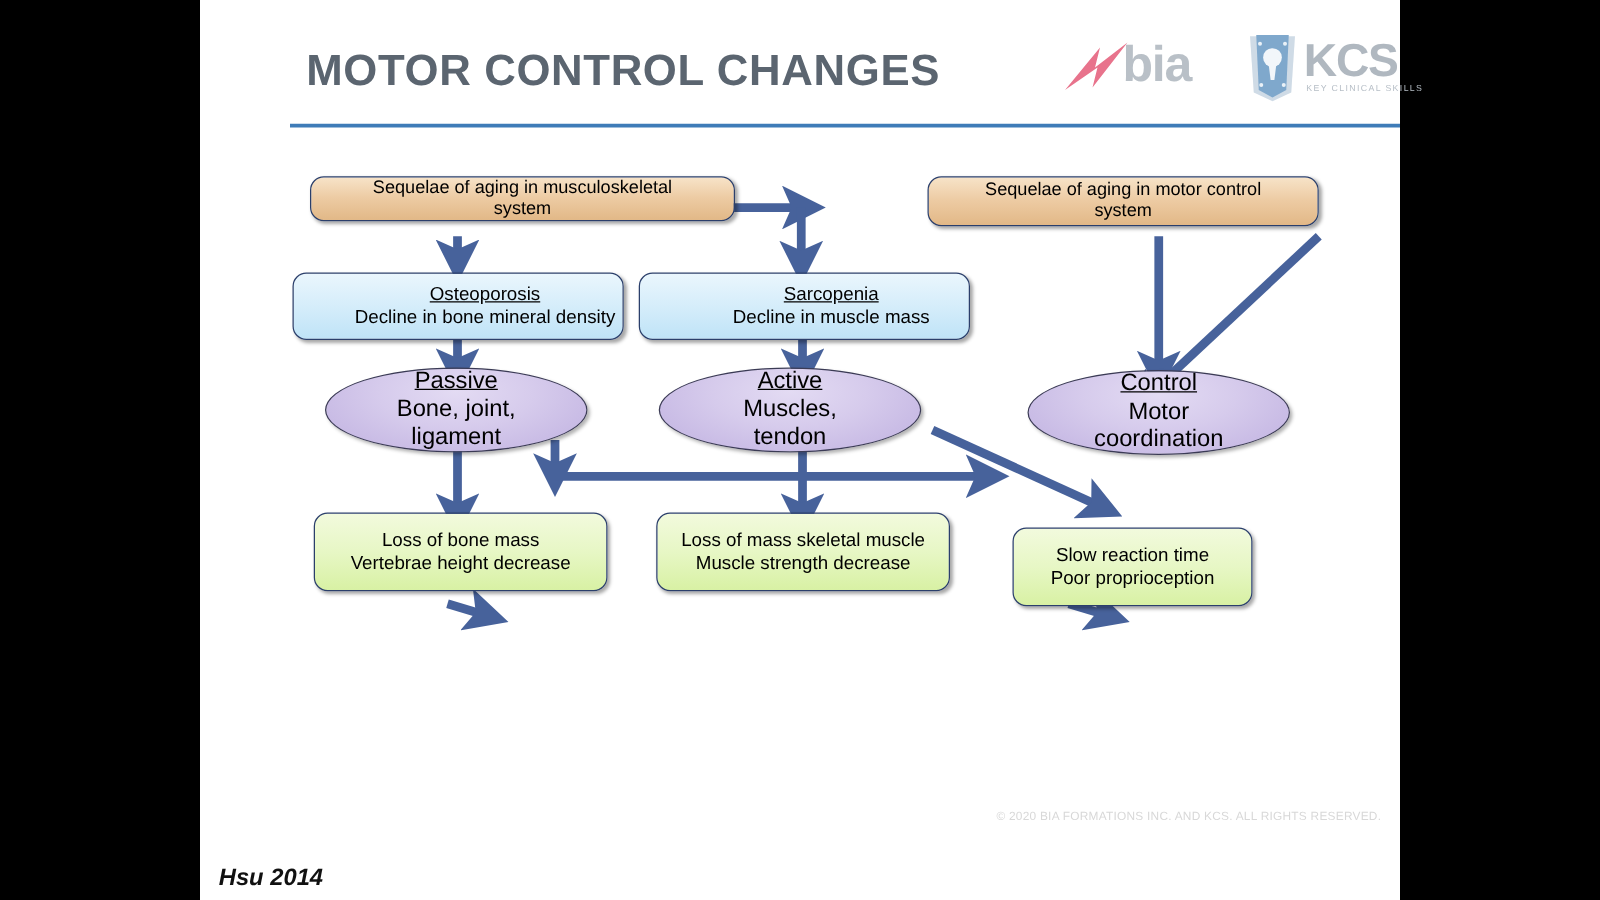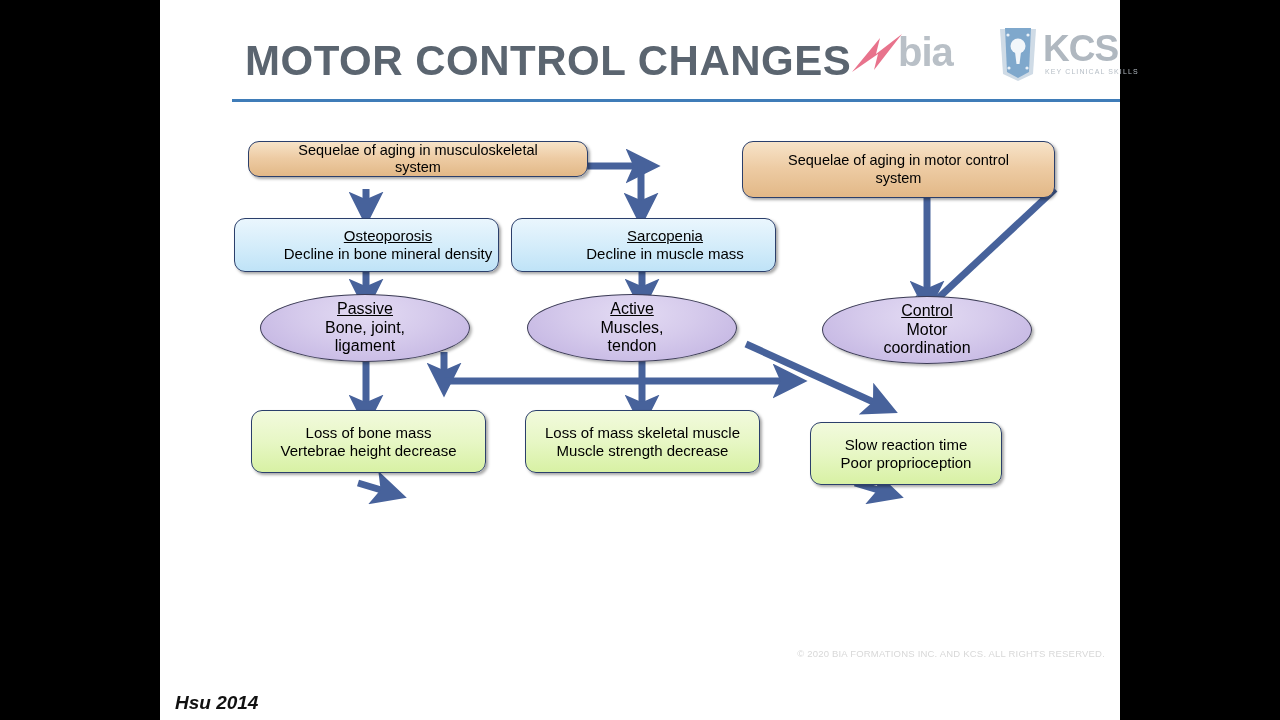--- a/index.html
+++ b/index.html
@@ -3,21 +3,21 @@
 <meta charset="utf-8">
 <style>
   html,body{margin:0;padding:0;background:#000;}
   body{width:1280px;height:720px;overflow:hidden;font-family:"Liberation Sans",sans-serif;}
   #stage{position:relative;width:1280px;height:720px;background:#000;}
   #slide{position:absolute;left:160px;top:0;width:960px;height:720px;background:#ffffff;}
 
   
   #title{
     position:absolute;left:85px;top:37px;
-    font-size:42px;font-weight:bold;letter-spacing:.5px;
+    font-size:35px;font-weight:bold;letter-spacing:.5px;
     color:#5b6570;font-family:"Liberation Sans",sans-serif;
     text-transform:uppercase;white-space:nowrap;
   }
   #rule{position:absolute;left:72px;top:99px;width:888px;height:3px;background:#3f7cb8;}
 
   #logos{position:absolute;left:690px;top:26px;width:270px;height:62px;}
   #bia-logo{position:absolute;left:0px;top:6px;width:140px;height:50px;}
   #bia-word{position:absolute;left:48px;top:-2px;font-size:40px;font-weight:bold;color:#b9c0c7;letter-spacing:-1px;}
   #kcs-logo{position:absolute;left:145px;top:0px;width:128px;height:58px;}
   #kcs-word{position:absolute;left:48px;top:2px;font-size:37px;font-weight:bold;color:#b0b8c0;letter-spacing:-1px;}
@@ -29,21 +29,21 @@
 
   .node{position:absolute;box-sizing:border-box;display:flex;align-items:center;
         justify-content:center;text-align:center;color:#000;line-height:1.18;}
   .rbox{border:1.6px solid #2b3f6b;border-radius:11px;
         box-shadow:2px 2px 3px rgba(0,0,0,.35);}
   .tan{background:linear-gradient(180deg,#f7e3c8 0%,#edcba3 48%,#e2b887 100%);font-size:14.5px;}
   .blue{background:linear-gradient(180deg,#eaf6fd 0%,#d3ecfa 55%,#bfe3f7 100%);font-size:15px;padding-left:43px;}
   .green{background:linear-gradient(180deg,#f2fadd 0%,#e7f7c5 50%,#d8f1a4 100%);font-size:15px;}
   .ellipse{border:1.7px solid #3b3b55;border-radius:50%;
            background:radial-gradient(ellipse at 50% 28%,#e3dbf3 0%,#d6cbec 42%,#bfb0e0 100%);
-           box-shadow:2px 2px 3px rgba(0,0,0,.3);font-size:16px;}
+           box-shadow:2px 2px 3px rgba(0,0,0,.3);font-size:19px;}
   .u{text-decoration:underline;}
 
   
   #hsu{position:absolute;left:15px;top:692px;font-size:19px;font-style:italic;
        font-weight:bold;color:#111;font-family:"Liberation Sans",sans-serif;}
   #copy{position:absolute;left:600px;top:648px;width:345px;text-align:right;
         font-size:9.5px;color:#d8d8d8;line-height:1.35;letter-spacing:.2px;}
 </style>
 </head>
 <body>
@@ -120,21 +120,21 @@
         </g>
       </svg>
 
       <div class="node rbox tan" style="left:88px;top:141px;width:340px;height:36px;">
         <div>
           <span>Sequelae of aging in musculoskeletal</span><br>
           <span>system</span>
         </div>
       </div>
 
-      <div class="node rbox tan" style="left:582px;top:141px;width:313px;height:57px;">
+      <div class="node rbox tan" style="left:582px;top:141px;width:313px;height:40px;">
         <div>
           <span>Sequelae of aging in motor control</span><br>
           <span>system</span>
         </div>
       </div>
 
       <div class="node rbox blue" style="left:74px;top:218px;width:265px;height:54px;">
         <div>
           <span class="u">Osteoporosis</span><br>
           <span>Decline in bone mineral density</span>

